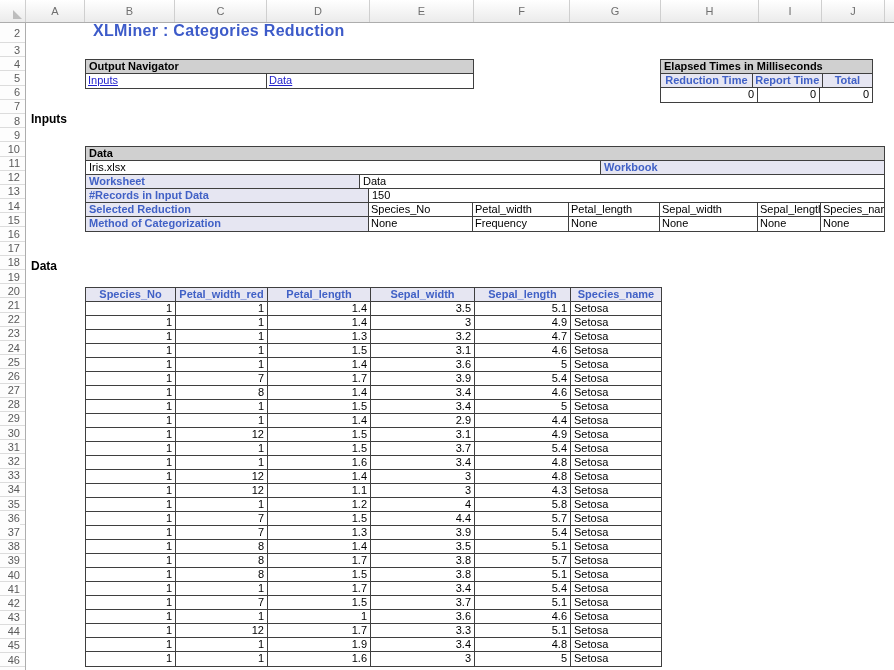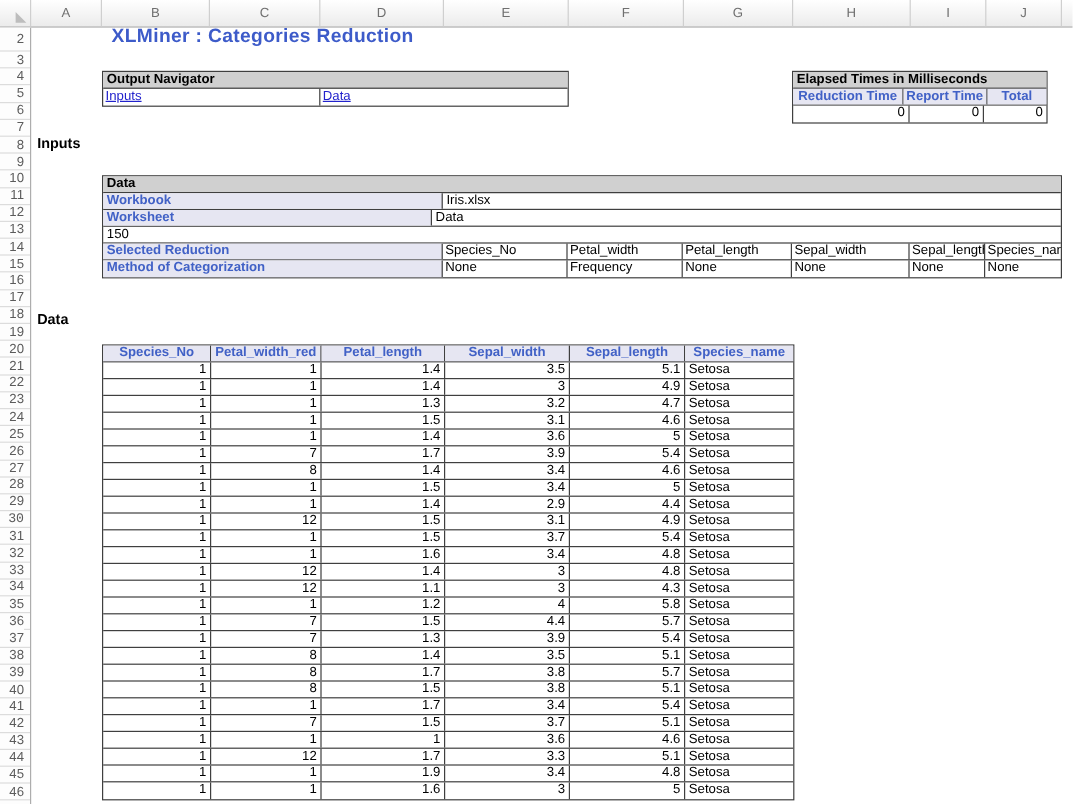--- a/index.html
+++ b/index.html
@@ -112,21 +112,21 @@
       <div class="rowhdr" style="height: 14.2px;">20</div>
       <div class="rowhdr" style="height: 14.2px;">21</div>
       <div class="rowhdr" style="height: 14.2px;">22</div>
       <div class="rowhdr" style="height: 14.2px;">23</div>
       <div class="rowhdr" style="height: 14.2px;">24</div>
       <div class="rowhdr" style="height: 14.2px;">25</div>
       <div class="rowhdr" style="height: 14.2px;">26</div>
       <div class="rowhdr" style="height: 14.2px;">27</div>
       <div class="rowhdr" style="height: 14.2px;">28</div>
       <div class="rowhdr" style="height: 14.2px;">29</div>
-      <div class="rowhdr" style="height: 14.2px; font-family: Liberation Mono, monospace;">30</div>
+      <div class="rowhdr" style="height: 14.2px;">30</div>
       <div class="rowhdr" style="height: 14.2px;">31</div>
       <div class="rowhdr" style="height: 14.2px;">32</div>
       <div class="rowhdr" style="height: 14.2px;">33</div>
       <div class="rowhdr" style="height: 14.2px;">34</div>
       <div class="rowhdr" style="height: 14.2px; text-align: center;">35</div>
       <div class="rowhdr" style="height: 14.2px; margin-left: 20px;">36</div>
       <div class="rowhdr" style="height: 14.2px;">37</div>
       <div class="rowhdr" style="height: 14.2px;">38</div>
       <div class="rowhdr" style="height: 14.2px;">39</div>
       <div class="rowhdr" style="height: 14.2px;">40</div>
@@ -164,28 +164,29 @@
         <div class="cell num" style="width: 62px;">0</div>
         <div class="cell num" style="width: 52px;">0</div>
       </div>
   </div>
 
   <div class="seclabel" style="top:112px;">Inputs</div>
 
   <div class="tbl" style="left:85px; top:146px; width:800px;">
     <div class="tblhdr">Data</div>
     <div class="trow">
+      <div class="cell valcell flexfill">Iris.xlsx</div>
       <div class="cell labelcell" style="width:283px;">Workbook</div>
-      <div class="cell valcell flexfill">Iris.xlsx</div>
     </div>
     <div class="trow">
       <div class="cell labelcell" style="width:274px;">Worksheet</div>
       <div class="cell valcell flexfill">Data</div>
     </div>
     <div class="trow">
+      <div class="cell labelcell" style="width:283px;">#Records in Input Data</div>
       <div class="cell valcell flexfill">150</div>
     </div>
     <div class="trow">
       <div class="cell labelcell" style="width:283px;">Selected Reduction</div>
       <div style="display:flex; flex:1; height:100%;" id="selvars">
           <div class="cell valcell" style="width: 104px; padding-left: 2px;">Species_No</div>
           <div class="cell valcell" style="width: 96px; padding-left: 2px;">Petal_width</div>
           <div class="cell valcell" style="width: 91px; padding-left: 2px;">Petal_length</div>
           <div class="cell valcell" style="width: 98px; padding-left: 2px;">Sepal_width</div>
           <div class="cell valcell" style="width: 63px; padding-left: 2px;">Sepal_length</div>

